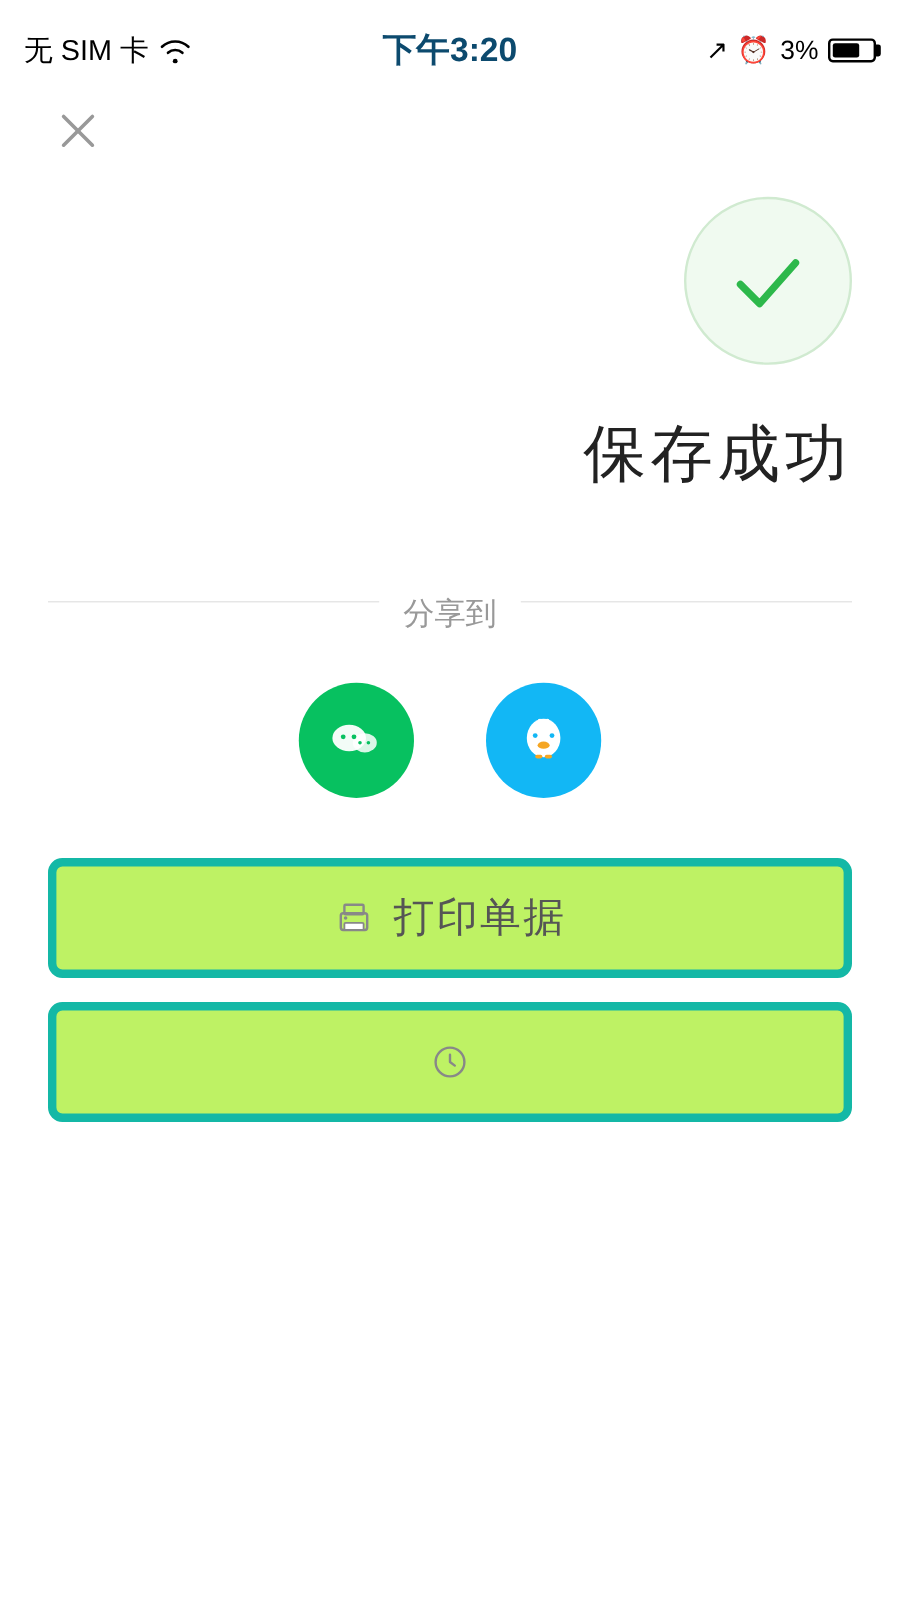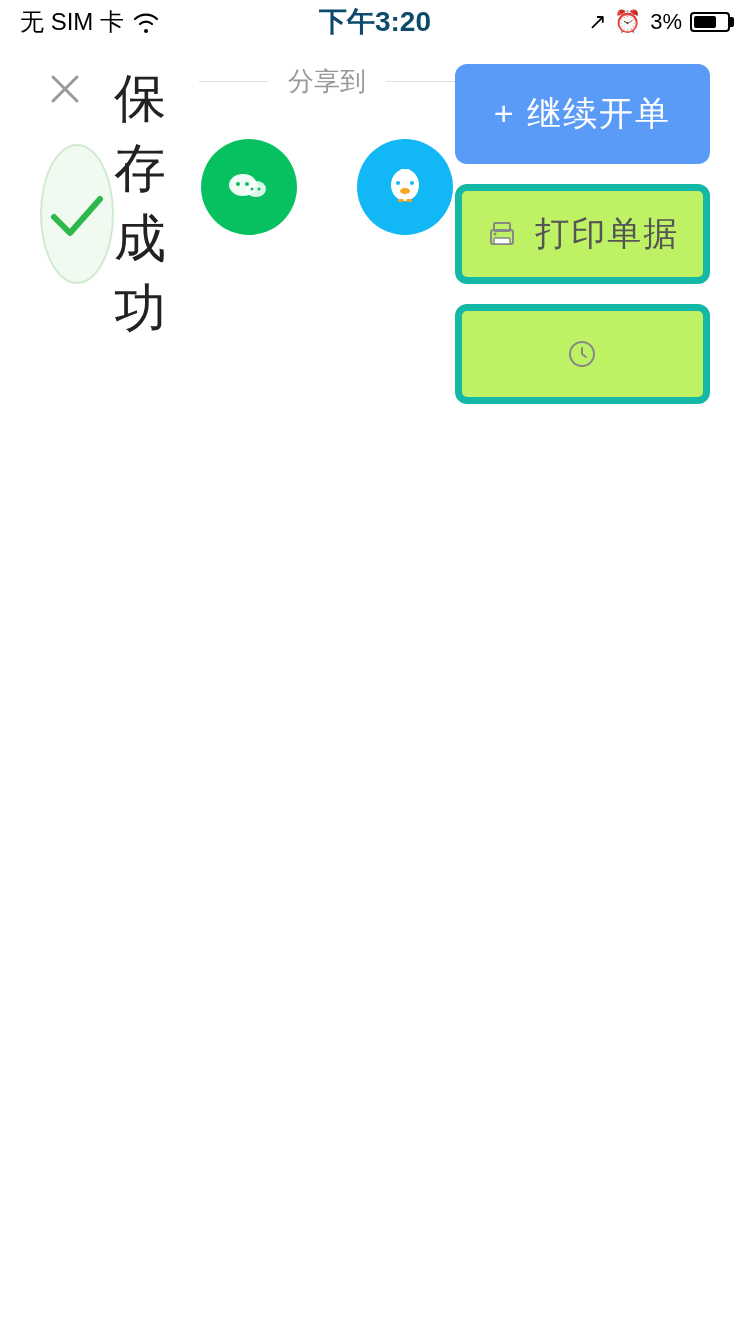--- a/index.html
+++ b/index.html
@@ -16,20 +16,21 @@
     
     .status-bar {
       width: 100%;
       height: 44px;
       background: #ffffff;
       display: flex;
       align-items: center;
       justify-content: space-between;
       padding: 0 20px;
       flex-shrink: 0;
+      margin-top: 20px;
     }
     .status-left {
       display: flex;
       align-items: center;
       gap: 8px;
       font-size: 24px;
       font-weight: 500;
       color: #000;
     }
     .status-center {
@@ -72,22 +73,22 @@
       height: 100%;
       width: 68%;
       background: #000;
       border-radius: 2px;
     }
 
     
     .main-content {
       flex: 1;
       display: flex;
-      flex-direction: row;
-      align-items: flex-start;
+      flex-direction: column;
+      align-items: flex-end;
       padding: 20px 40px 60px;
       position: relative;
     }
 
     
     .close-btn {
       position: absolute;
       top: 20px;
       left: 40px;
       width: 50px;
@@ -144,20 +145,21 @@
     .share-divider::before,
     .share-divider::after {
       content: '';
       flex: 1;
       height: 1px;
       background: #e0e0e0;
     }
     .share-label {
       font-size: 26px;
       color: #999;
+      margin-top: 20px;
     }
     .share-icons {
       display: flex;
       justify-content: center;
       gap: 60px;
     }
     .share-icon-btn {
       width: 96px;
       height: 96px;
       border-radius: 50%;
@@ -285,21 +287,20 @@
           <rect x="29" y="40" width="6" height="3" rx="1.5" fill="#f5a623"></rect>
 
           <rect x="23" y="10" width="4" height="7" rx="2" fill="white"></rect>
           <rect x="29" y="10" width="4" height="7" rx="2" fill="white"></rect>
         </svg>
       </div>
     </div>
   </div>
 
   <div class="action-buttons">
-    <button class="btn-primary">+ 继续开单</button>
     <button class="btn-secondary">
       <svg width="34" height="34" viewBox="0 0 34 34" fill="none">
         <rect x="6" y="13" width="22" height="14" rx="2" stroke="#888" stroke-width="2"></rect>
         <rect x="9" y="6" width="16" height="8" rx="1" stroke="#888" stroke-width="2"></rect>
         <rect x="9" y="21" width="16" height="6" rx="1" fill="white" stroke="#888" stroke-width="1.5"></rect>
         <circle cx="10" cy="17" r="1.5" fill="#888"></circle>
       </svg>
       <span>打印单据</span>
     </button>
     <button class="btn-secondary">

